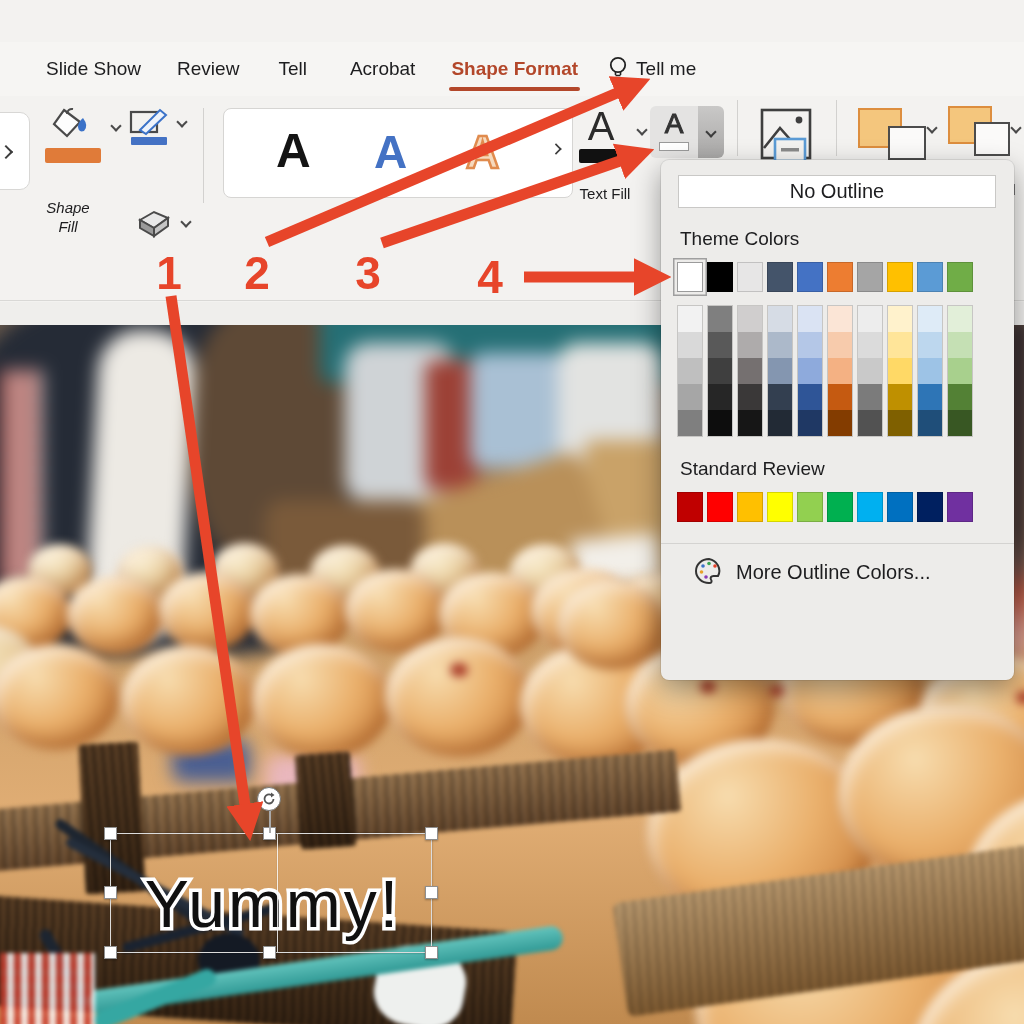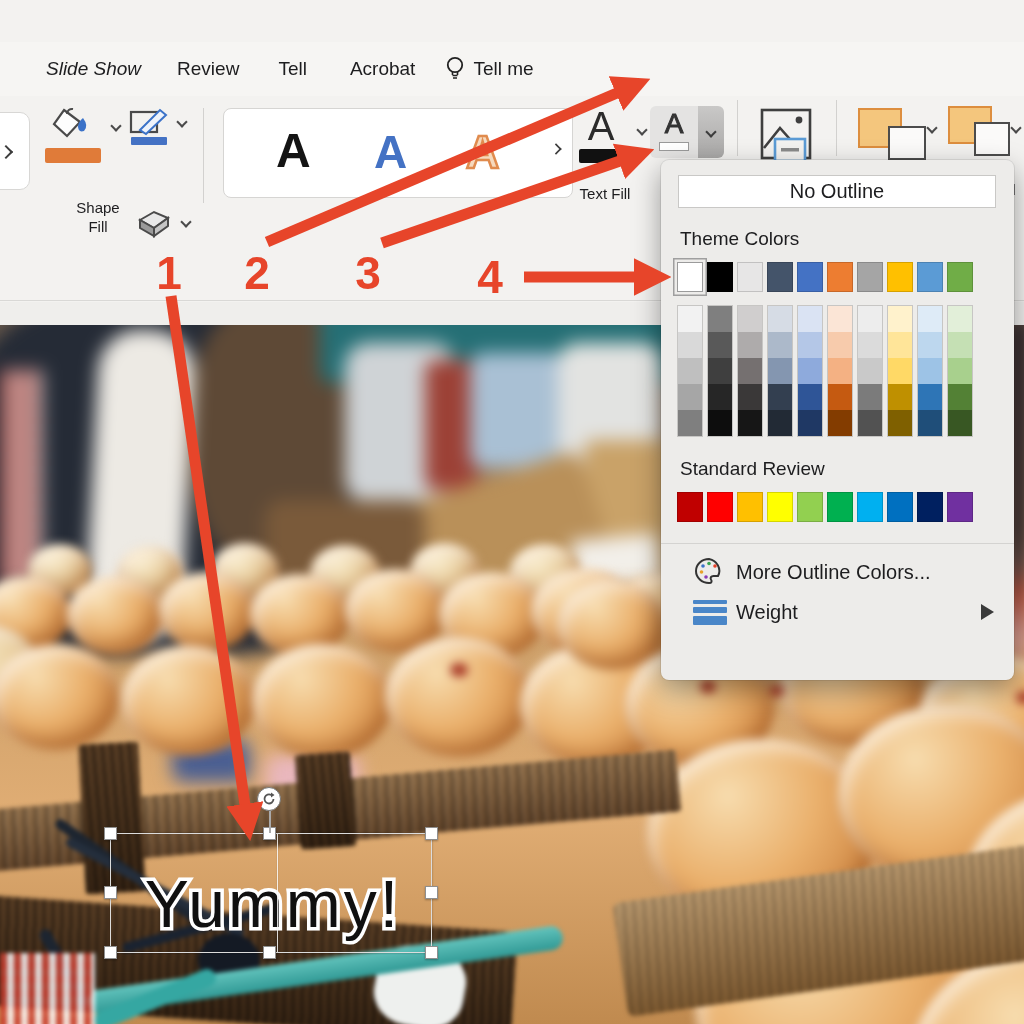--- a/index.html
+++ b/index.html
@@ -7,21 +7,21 @@
   body { font-family:"Liberation Sans", sans-serif; background:#f3f2f0; position:relative; }
   #app { position:absolute; inset:0; width:1024px; height:1024px; overflow:hidden; }
 
   
   .titlebar { position:absolute; left:0; top:0; width:1024px; height:42px; background:#be4a2b; display:flex; align-items:center; justify-content:center; }
   .titlebar .title { color:#fff; font-weight:bold; font-size:17px; transform:translateX(65px); }
 
   
   .menubar { position:absolute; left:0; top:42px; width:1024px; height:54px; background:#f6f5f3; display:flex; align-items:center; font-size:19px; color:#1d1d1f; }
   .tab { position:relative; height:54px; line-height:54px; white-space:nowrap; cursor:default; }
-  .t0{margin-left:20px;} .t1{margin-left:46px;font-style:italic;} .t2{margin-left:36px;} .t3{margin-left:39px;} .t4{margin-left:43px;} .t5{margin-left:36px;}
+  .t0{margin-left:20px;} .t1{margin-left:46px;} .t2{margin-left:36px;} .t3{margin-left:39px;} .t4{margin-left:43px;} .t5{margin-left:36px;}
   .tab.active { color:#b3472a; font-weight:bold; }
   .tab.active::after { content:""; position:absolute; left:-2px; right:-2px; top:45px; height:4px; background:#b3472a; border-radius:2px; }
   .bulb { margin-left:28px; width:24px; height:28px; }
   .tellme { margin-left:6px; }
 
   
   .ribbon { position:absolute; left:0; top:96px; width:1024px; height:205px; background:#f3f2f0; border-bottom:1px solid #d9d8d6; z-index:20; }
   .panel-left { position:absolute; left:-14px; top:16px; width:44px; height:78px; background:#fff; border:1px solid #d8d7d5; border-radius:10px; }
   .vsep { position:absolute; width:1px; background:#d2d1cf; }
   .chev { display:inline-block; width:8px; height:8px; border-right:2px solid #4a4a4a; border-bottom:2px solid #4a4a4a; transform:rotate(-45deg); }
@@ -92,40 +92,41 @@
 <body>
 
 <div id="app">
 
 
   <div class="menubar">
     <span class="tab t1">Slide Show</span>
     <span class="tab t2">Review</span>
     <span class="tab t3">Tell</span>
     <span class="tab t4">Acrobat</span>
+    <span class="tab t5 active">Shape Format</span>
     <svg class="bulb" viewBox="0 0 24 28">
       <circle cx="12" cy="10" r="7.2" fill="none" stroke="#222" stroke-width="1.8"></circle>
       <path d="M9.5 17 L9.5 20 M14.5 17 L14.5 20 M9.5 20.5 h5 M10 23 h4" stroke="#222" stroke-width="1.6" fill="none"></path>
     </svg>
     <span class="tab tellme">Tell me</span>
   </div>
 
   <div class="ribbon">
     <div class="panel-left">
       <div class="gt" style="position:absolute; left:14px; top:34px;"></div>
     </div>
 
     <svg style="position:absolute; left:50px; top:8px;" width="48" height="44" viewBox="0 0 48 44">
       <path d="M14 6 L30 18 L17 32 L4 20 Z" fill="#fdfdfd" stroke="#4a4a4a" stroke-width="2.2"></path>
       <path d="M17 10 a5 5 0 0 1 6 -5" fill="none" stroke="#4a4a4a" stroke-width="2"></path>
       <path d="M33 14 q6 8 1 13 q-6 2 -6 -5 q1 -5 5 -8 Z" fill="#3b72c8"></path>
     </svg>
     <div class="colorbar" style="left:45px; top:52px; width:56px; height:15px; background:#e07b39;"></div>
     <span class="chev down" style="position:absolute; left:112px; top:26px;"></span>
-    <div class="rlabel" style="position:absolute; left:58px; top:102px; width:80px;">
+    <div class="rlabel" style="position:absolute; left:28px; top:102px; width:80px;font-style:italic;">
       <div>Shape</div>
       <div>Fill</div>
     </div>
     <svg style="position:absolute; left:128px; top:8px;" width="42" height="42" viewBox="0 0 42 42">
       <rect x="3" y="8" width="26" height="20" fill="none" stroke="#4a4a4a" stroke-width="2.2"></rect>
       <path d="M12 26 L32 6 L38 11 L18 30 Z" fill="#eef3fb" stroke="#3b72c8" stroke-width="2"></path>
       <rect x="3" y="33" width="36" height="8" fill="#4472c4" rx="1"></rect>
     </svg>
     <span class="chev down" style="position:absolute; left:178px; top:22px;"></span>
     <svg style="position:absolute; left:132px; top:112px;" width="40" height="34" viewBox="0 0 40 34">
@@ -385,29 +386,20 @@
       <svg class="ic" width="32" height="30" viewBox="0 0 32 30">
         <path d="M16 2 a13 12 0 1 0 0 24 c3 0 3-2 2-3.5 c-1-1.6 0-3.5 2.5-3.5 l4.5 0 a13 12 0 0 0 -9 -17 Z" fill="none" stroke="#333" stroke-width="2"></path>
         <circle cx="10" cy="9" r="1.8" fill="#3b72c8"></circle>
           <circle cx="16" cy="6.5" r="1.8" fill="#3aa655"></circle>
         <circle cx="22" cy="9" r="1.8" fill="#e8432a"></circle>
           <circle cx="8.5" cy="15" r="1.8" fill="#e8a02a"></circle>
         <circle cx="13" cy="20" r="1.8" fill="#8a3bb8"></circle>
       </svg>
       <span>More Outline Colors...</span>
     </div>
-    <div class="mitem" style="top:434px;">
-      <span class="ic">
-        <span class="wline" style="height:4px;"></span>
-        <span class="wline" style="height:6px;"></span>
-        <span class="wline" style="height:9px;"></span>
-      </span>
-      <span>Weight</span>
-      <span class="tri"></span>
-    </div>
   </div>
 
   <div class="annos">
     <svg width="1024" height="1024">
       <defs>
         <marker id="ah" viewBox="0 0 3.4 3.4" refX="0.1" refY="1.7" markerWidth="3.4" markerHeight="3.4" orient="auto">
           <path d="M0,0 L3.4,1.7 L0,3.4 Z" fill="#e7452a"></path>
         </marker>
       </defs>
       <line x1="171" y1="296" x2="245" y2="805" stroke="#e7452a" stroke-width="11" marker-end="url(#ah)"></line>

